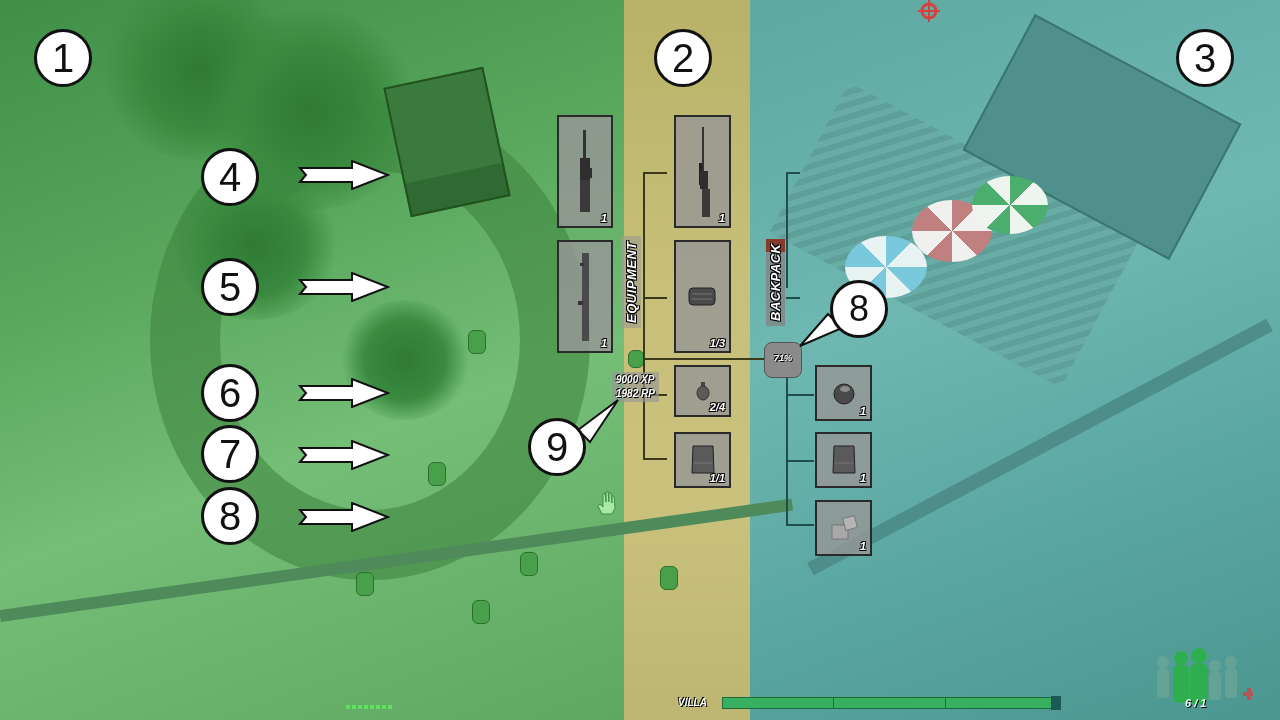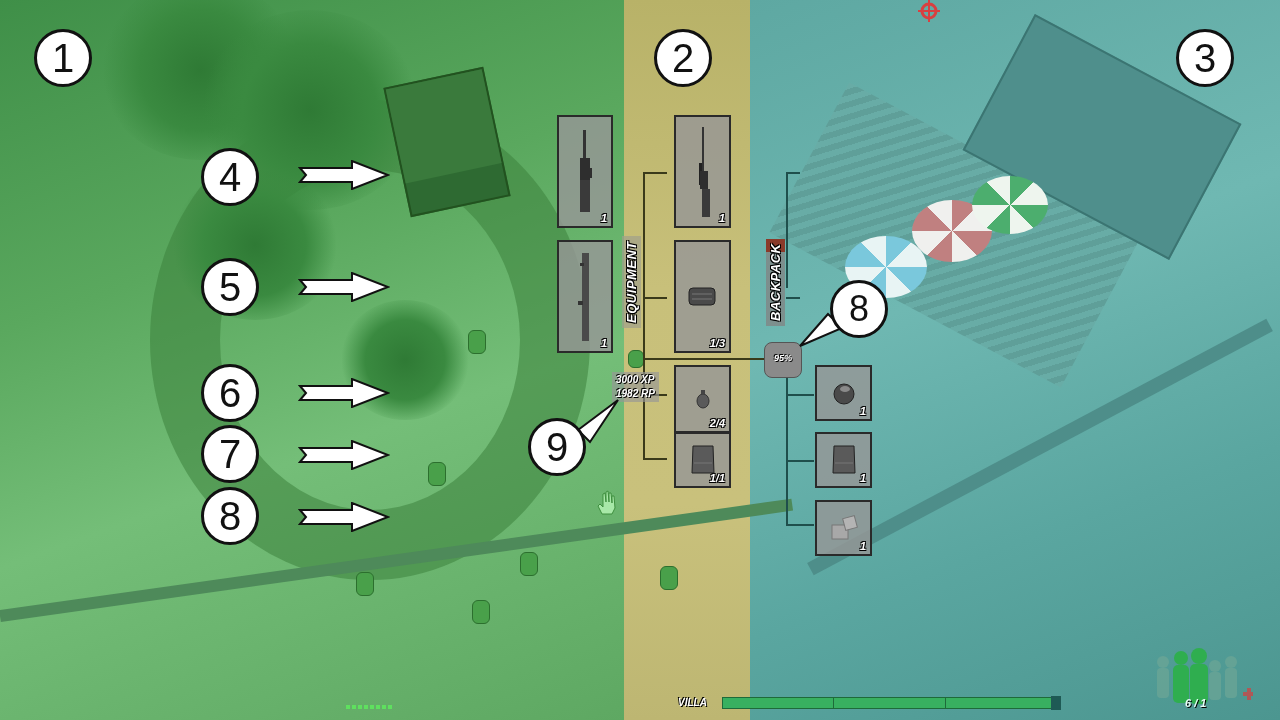--- a/index.html
+++ b/index.html
@@ -127,51 +127,51 @@
   <span class="count">1</span>
 </div>
 <div class="slot" style="left:674px;top:240px;width:57px;height:113px;">
   <svg width="30" height="22" viewBox="0 0 30 22">
     <rect x="1" y="2" width="26" height="17" rx="4" fill="#4a4a4a" stroke="#222"></rect>
     <line x1="4" y1="8" x2="24" y2="8" stroke="#777"></line>
       <line x1="4" y1="13" x2="24" y2="13" stroke="#777"></line>
   </svg>
   <span class="count">1/3</span>
 </div>
-<div class="slot" style="left:674px;top:365px;width:57px;height:68px;padding-left:35px;">
+<div class="slot" style="left:674px;top:365px;width:57px;height:52px;padding-left:35px;">
   <svg width="14" height="20" viewBox="0 0 14 20">
     <ellipse cx="7" cy="12" rx="6" ry="7" fill="#5a5a5a" stroke="#333"></ellipse>
       <rect x="5" y="1" width="4" height="4" fill="#444"></rect>
   </svg>
   <span class="count">2/4</span>
 </div>
 <div class="slot" style="left:674px;top:432px;width:57px;height:56px;">
   <svg width="26" height="34" viewBox="0 0 26 34">
     <path d="M3 3 L23 3 L24 30 L2 30 Z" fill="#5a5a5a" stroke="#222"></path>
       <line x1="4" y1="20" x2="22" y2="20" stroke="#777"></line>
   </svg>
   <span class="count">1/1</span>
 </div>
 
 <div class="xp-box">
-  <div>3000 XP</div>
+  <div>9000 XP</div>
   <div>1982 RP</div>
 </div>
 
 <div class="vlabel pack" style="left:766px;top:326px;">BACKPACK</div>
 <div class="line teal" style="left:786px;top:172px;width:2px;height:116px;"></div>
 <div class="line teal" style="left:786px;top:172px;width:14px;height:2px;"></div>
 <div class="line teal" style="left:786px;top:297px;width:14px;height:2px;"></div>
 <div class="line teal" style="left:786px;top:375px;width:2px;height:150px;"></div>
 <div class="line teal" style="left:786px;top:394px;width:28px;height:2px;"></div>
 <div class="line teal" style="left:786px;top:460px;width:28px;height:2px;"></div>
 <div class="line teal" style="left:786px;top:524px;width:28px;height:2px;"></div>
 
 <div class="pack-icon">
-  <span class="pack-pct">95%</span>
+  <span class="pack-pct">71%</span>
 </div>
 
 <div class="slot" style="left:815px;top:365px;width:57px;height:56px;">
   <svg width="24" height="24" viewBox="0 0 24 24">
     <circle cx="12" cy="13" r="10" fill="#4a4a4a" stroke="#222"></circle>
       <ellipse cx="13" cy="8" rx="5" ry="3" fill="#8a8a8a"></ellipse>
   </svg>
   <span class="count">1</span>
 </div>
 <div class="slot" style="left:815px;top:432px;width:57px;height:56px;">

